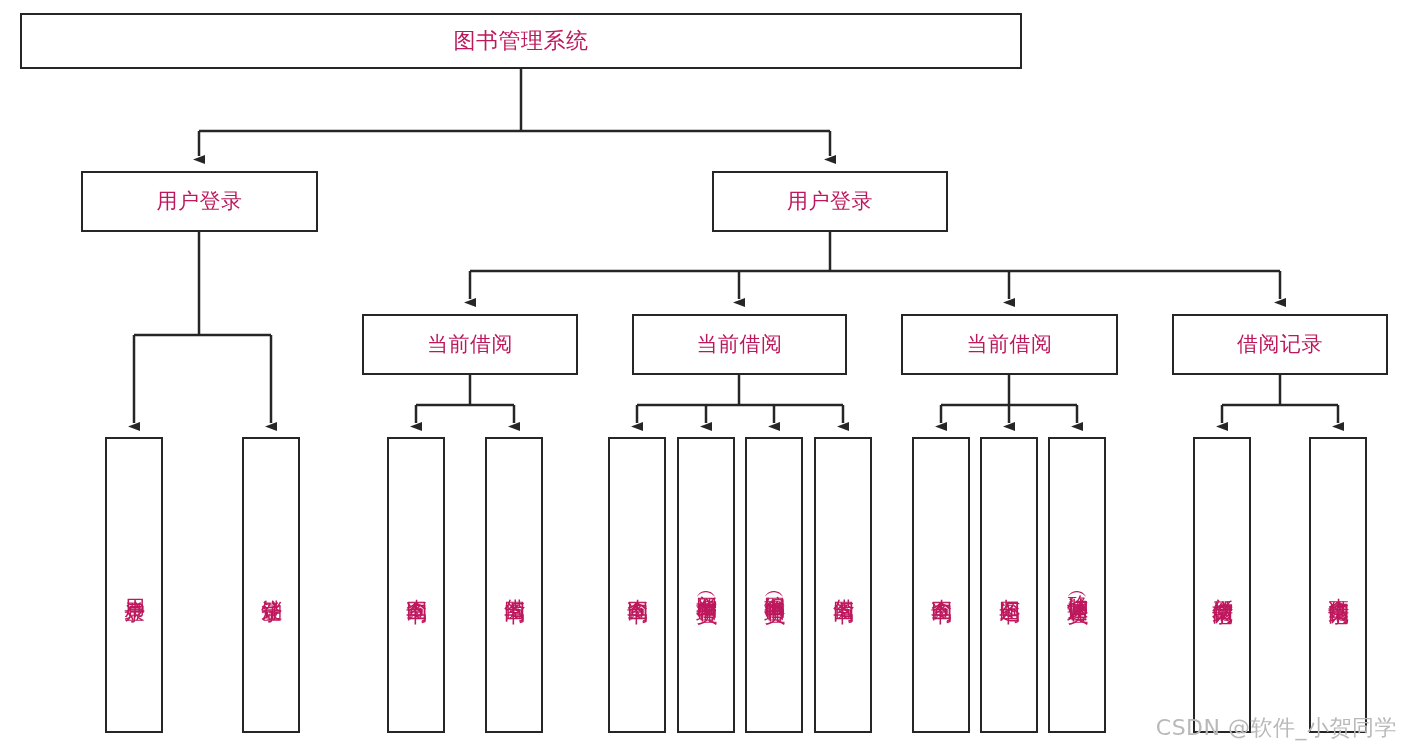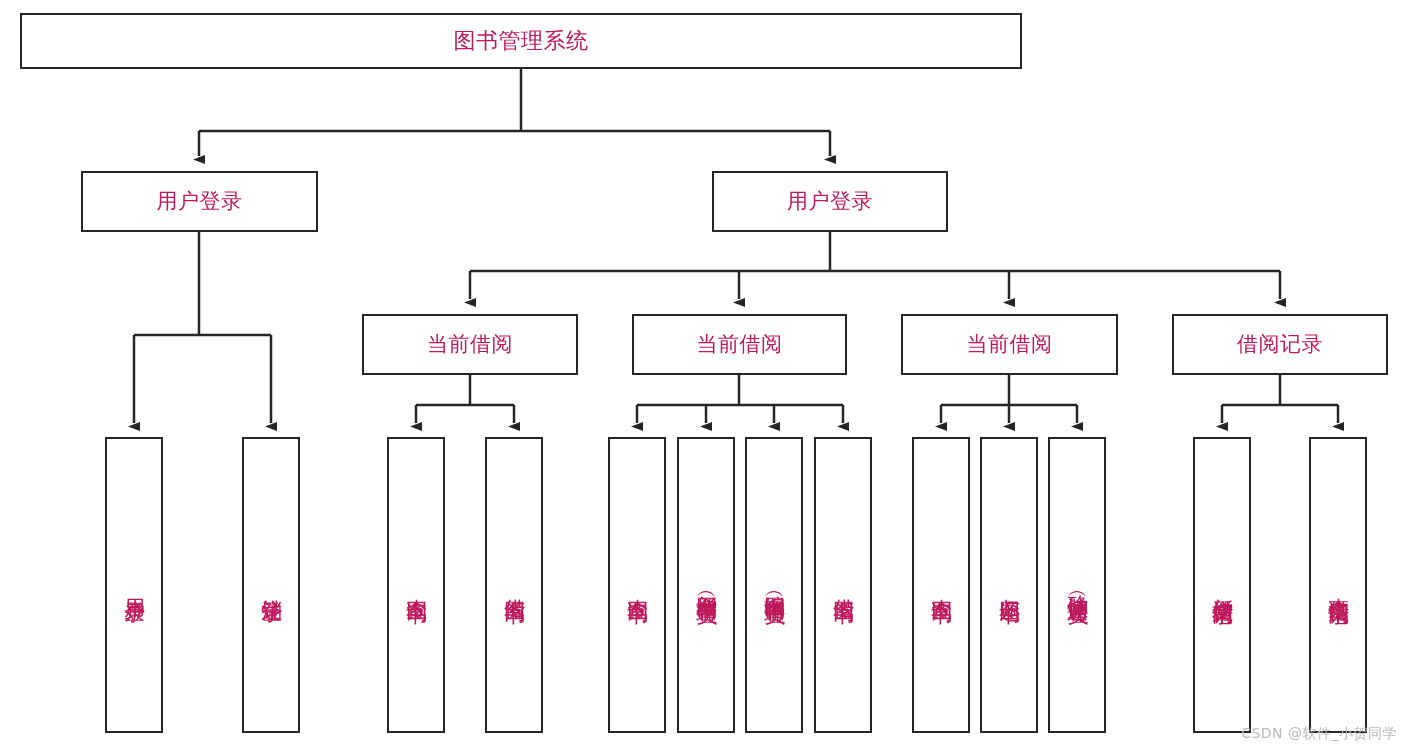--- a/index.html
+++ b/index.html
@@ -52,21 +52,21 @@
     font-size: 21px;
     line-height: 1.30;
     letter-spacing: 1.5px;
     white-space: normal;
     max-height: 280px;
   }
   .watermark {
     position: absolute;
     right: 8px;
     bottom: 4px;
-    font-size: 14px;
+    font-size: 22px;
     color: #b9b9b9;
     letter-spacing: 0.5px;
     white-space: nowrap;
     margin-top: 26px;
   }
 </style>
 </head>
 <body>
 
 <div id="canvas">

